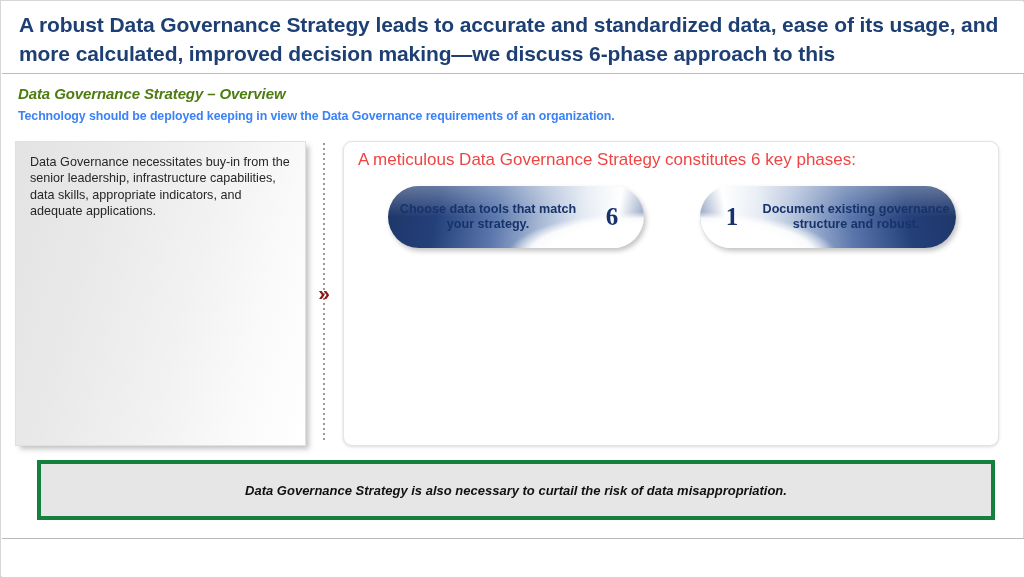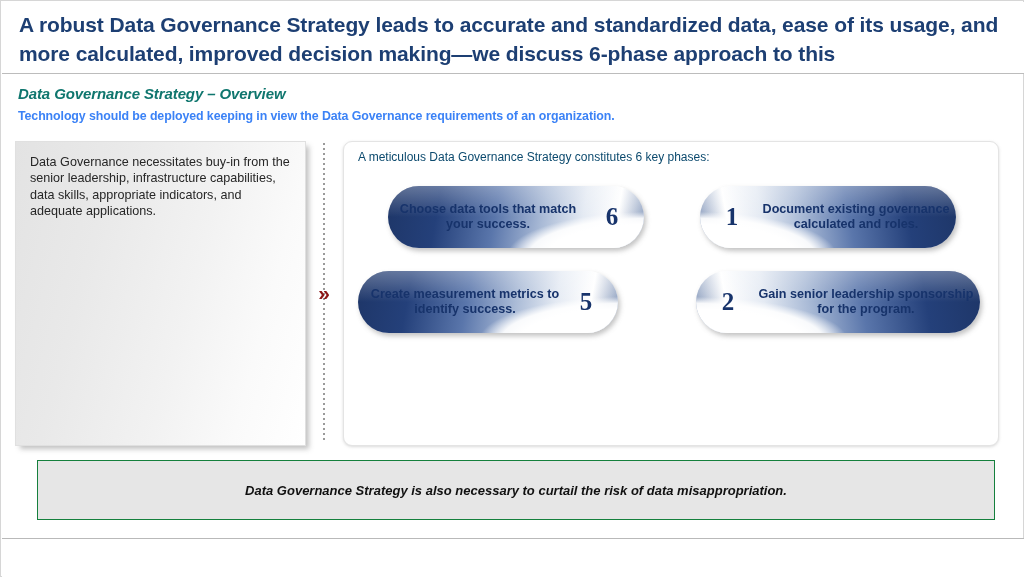--- a/index.html
+++ b/index.html
@@ -27,21 +27,21 @@
   #header-title{
     position:absolute;left:17px;top:8px;width:985px;
     font-size:21px;font-weight:bold;line-height:29px;
     color:#1d3f73;letter-spacing:-0.1px;
   }
   
   #subhead{
     position:absolute;left:17px;top:84px;width:960px;
   }
   #subhead-title{
-    font-size:15px;font-weight:bold;font-style:italic;color:#0f766e;
+    font-size:15px;font-weight:bold;font-style:italic;color:#4d7c0f;
     letter-spacing:-0.1px;
   }
   #subhead-lede{
     margin-top:7px;
     font-size:12.4px;font-weight:bold;color:#3b82f6;
     letter-spacing:-0.1px;
   }
   
   #left-card{
     position:absolute;left:14px;top:140px;width:291px;height:305px;
@@ -70,21 +70,21 @@
   #right-card{
     position:absolute;left:342px;top:140px;width:656px;height:305px;
     box-sizing:border-box;
     background:#fff;
     border:1px solid #e4e4e4;
     border-radius:9px;
     box-shadow:0 1px 3px rgba(150,150,150,.35);
   }
   #right-lede{
     position:absolute;left:14px;top:8px;
-    font-size:12px;color:#0c4a6e;
+    font-size:17px;color:#ef4444;
   }
   #phase-grid{
     position:absolute;left:0;top:44px;width:656px;height:256px;
   }
   .prow{position:relative;height:85px;}
   
   .pill{
     position:absolute;height:62px;width:256px;
     border-radius:31px;
     overflow:hidden;
@@ -139,21 +139,21 @@
   .r2 .pill.rgt{left:356px;top:0;width:270px;}
   .r1 .pill.lft .label{width:214px;}
   .r1 .pill.rgt .label{width:228px;}
   .r2 .pill.lft .label{width:205px;}
   .r2 .pill.rgt .label{width:214px;}
   
   #callout{
     position:absolute;left:36px;top:459px;width:958px;height:60px;
     box-sizing:border-box;
     background:#e6e6e6;
-    border:1px solid #15803d;
+    border:4px solid #15803d;
     display:flex;align-items:center;justify-content:center;
   }
   #callout-text{
     font-size:13px;font-weight:bold;font-style:italic;color:#111;
   }
   
   #footer{
     position:absolute;left:1px;top:537px;width:1022px;height:39px;
     box-sizing:border-box;
     border-top:1px solid #b9b9b9;
@@ -183,45 +183,31 @@
 
   <div id="right-card">
     <div id="right-lede">A meticulous Data Governance Strategy constitutes 6 key phases:</div>
 
     <div id="phase-grid">
 
       <div class="prow r0">
         <div class="pill lft">
           <span class="bg"></span>
           <span class="sheen"></span>
-          <span class="label">Choose data tools that match your success.</span>
+          <span class="label">Choose data tools that match your strategy.</span>
           <span class="num">6</span>
         </div>
         <div class="pill rgt">
           <span class="bg"></span>
           <span class="sheen"></span>
-          <span class="label">Document existing governance calculated and roles.</span>
+          <span class="label">Document existing governance structure and robust.</span>
           <span class="num">1</span>
         </div>
       </div>
 
-      <div class="prow r1">
-        <div class="pill lft">
-          <span class="bg"></span>
-          <span class="sheen"></span>
-          <span class="label">Create measurement metrics to identify success.</span>
-          <span class="num">5</span>
-        </div>
-        <div class="pill rgt">
-          <span class="bg"></span>
-          <span class="sheen"></span>
-          <span class="label">Gain senior leadership sponsorship for the program.</span>
-          <span class="num">2</span>
-        </div>
-      </div>
 
 
     </div>
   </div>
 
   <div id="callout">
     <span id="callout-text">Data Governance Strategy is also necessary to curtail the risk of data misappropriation.</span>
   </div>
 
   <div id="footer">

